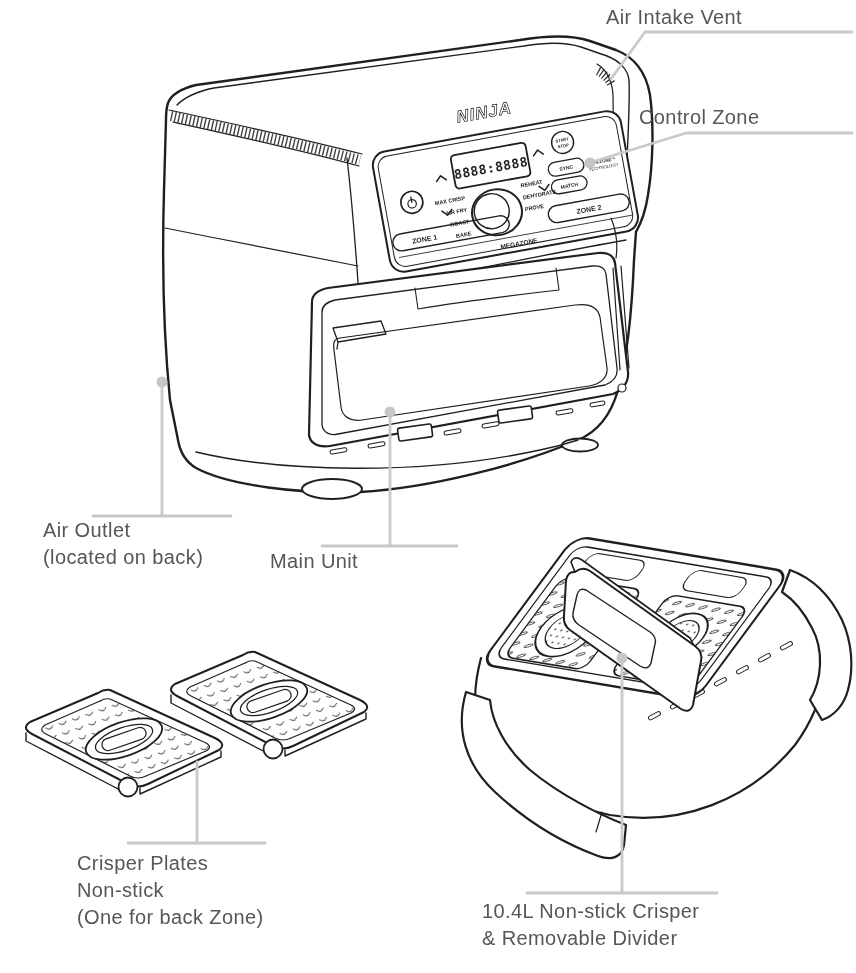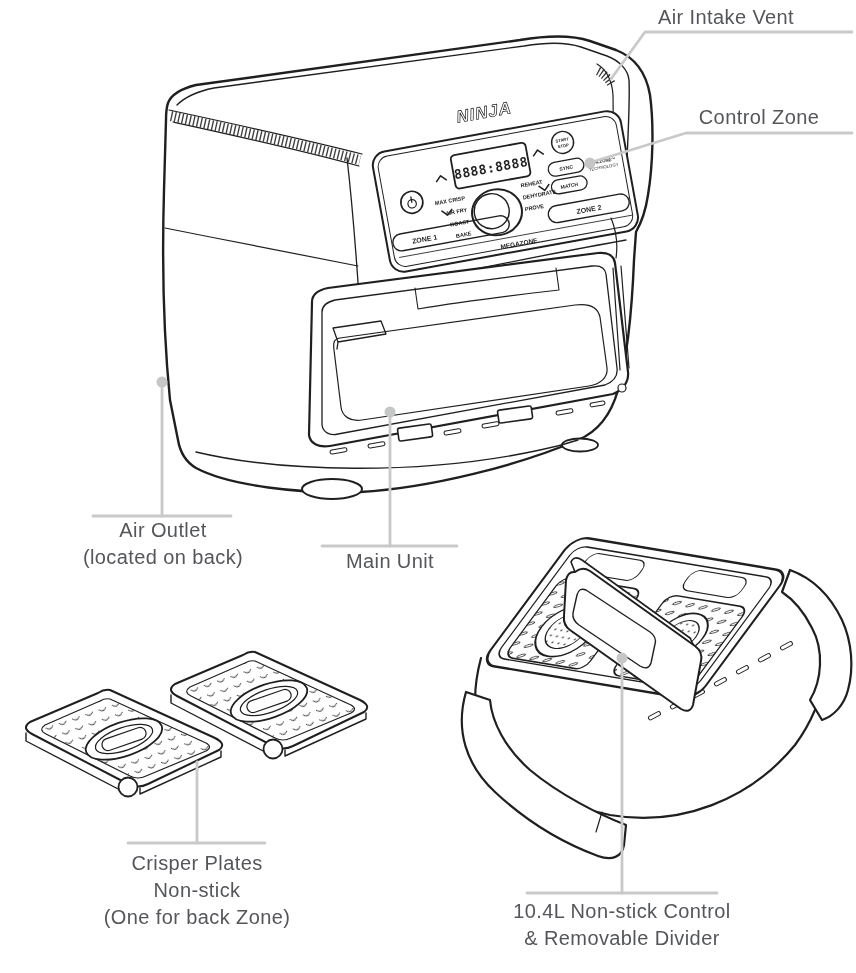--- a/index.html
+++ b/index.html
@@ -3,21 +3,21 @@
 <meta charset="utf-8">
 <style>
   html,body{margin:0;padding:0;background:#ffffff;}
   .stage{
     position:relative;width:856px;height:973px;background:#ffffff;overflow:hidden;
     font-family:"Liberation Sans", sans-serif;
   }
   .stage svg{position:absolute;left:0;top:0;}
   .callout{
     position:absolute;color:#54565a;font-size:20px;line-height:27px;
-    letter-spacing:.4px;text-align:center;white-space:nowrap;
+    letter-spacing:.4px;text-align:left;white-space:nowrap;
   }
 </style>
 </head>
 <body>
 
 <div class="stage">
 
 <svg width="856" height="973" viewBox="0 0 856 973">
   <defs>
     <pattern id="perfA" width="14" height="10" patternUnits="userSpaceOnUse" patternTransform="rotate(-19)">
@@ -251,17 +251,17 @@
   <div>(located on back)</div>
 </div>
 
 <div class="callout" style="left:77px;top:850px;width:240px;">
   <div>Crisper Plates</div>
   <div>Non-stick</div>
   <div>(One for back Zone)</div>
 </div>
 
 <div class="callout" style="left:482px;top:898px;width:280px;">
-  <div>10.4L Non-stick Control</div>
+  <div>10.4L Non-stick Crisper</div>
   <div>&amp; Removable Divider</div>
 </div>
 
 </div>
 
 </body></html>

